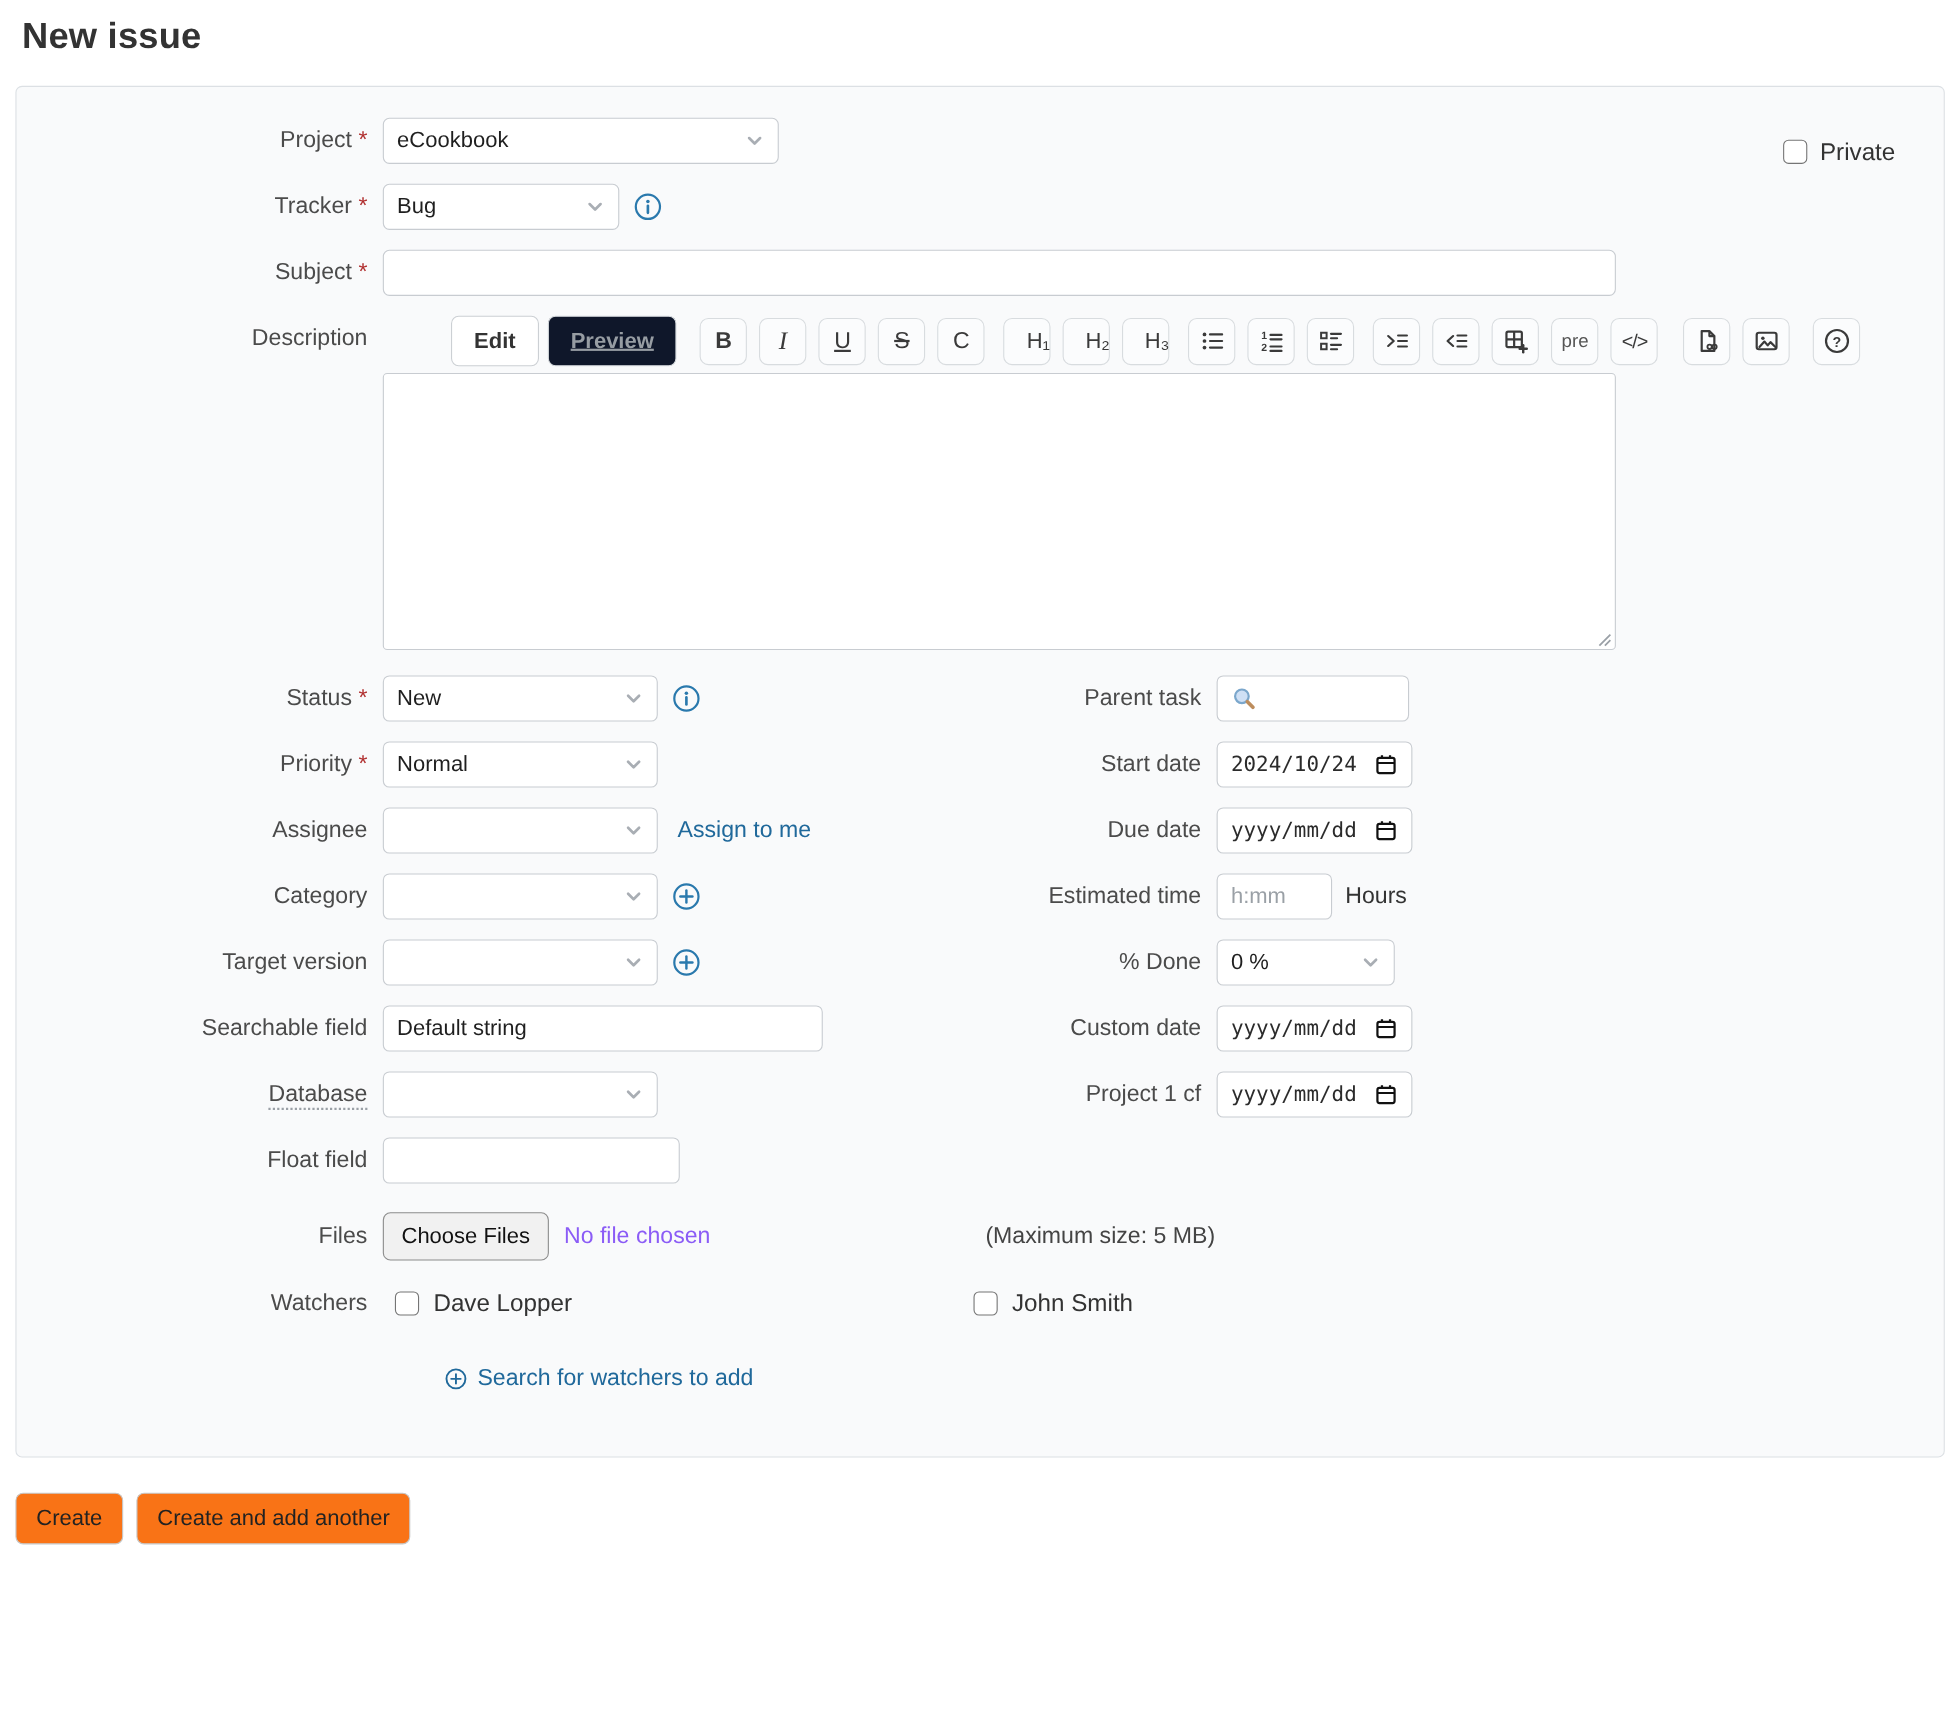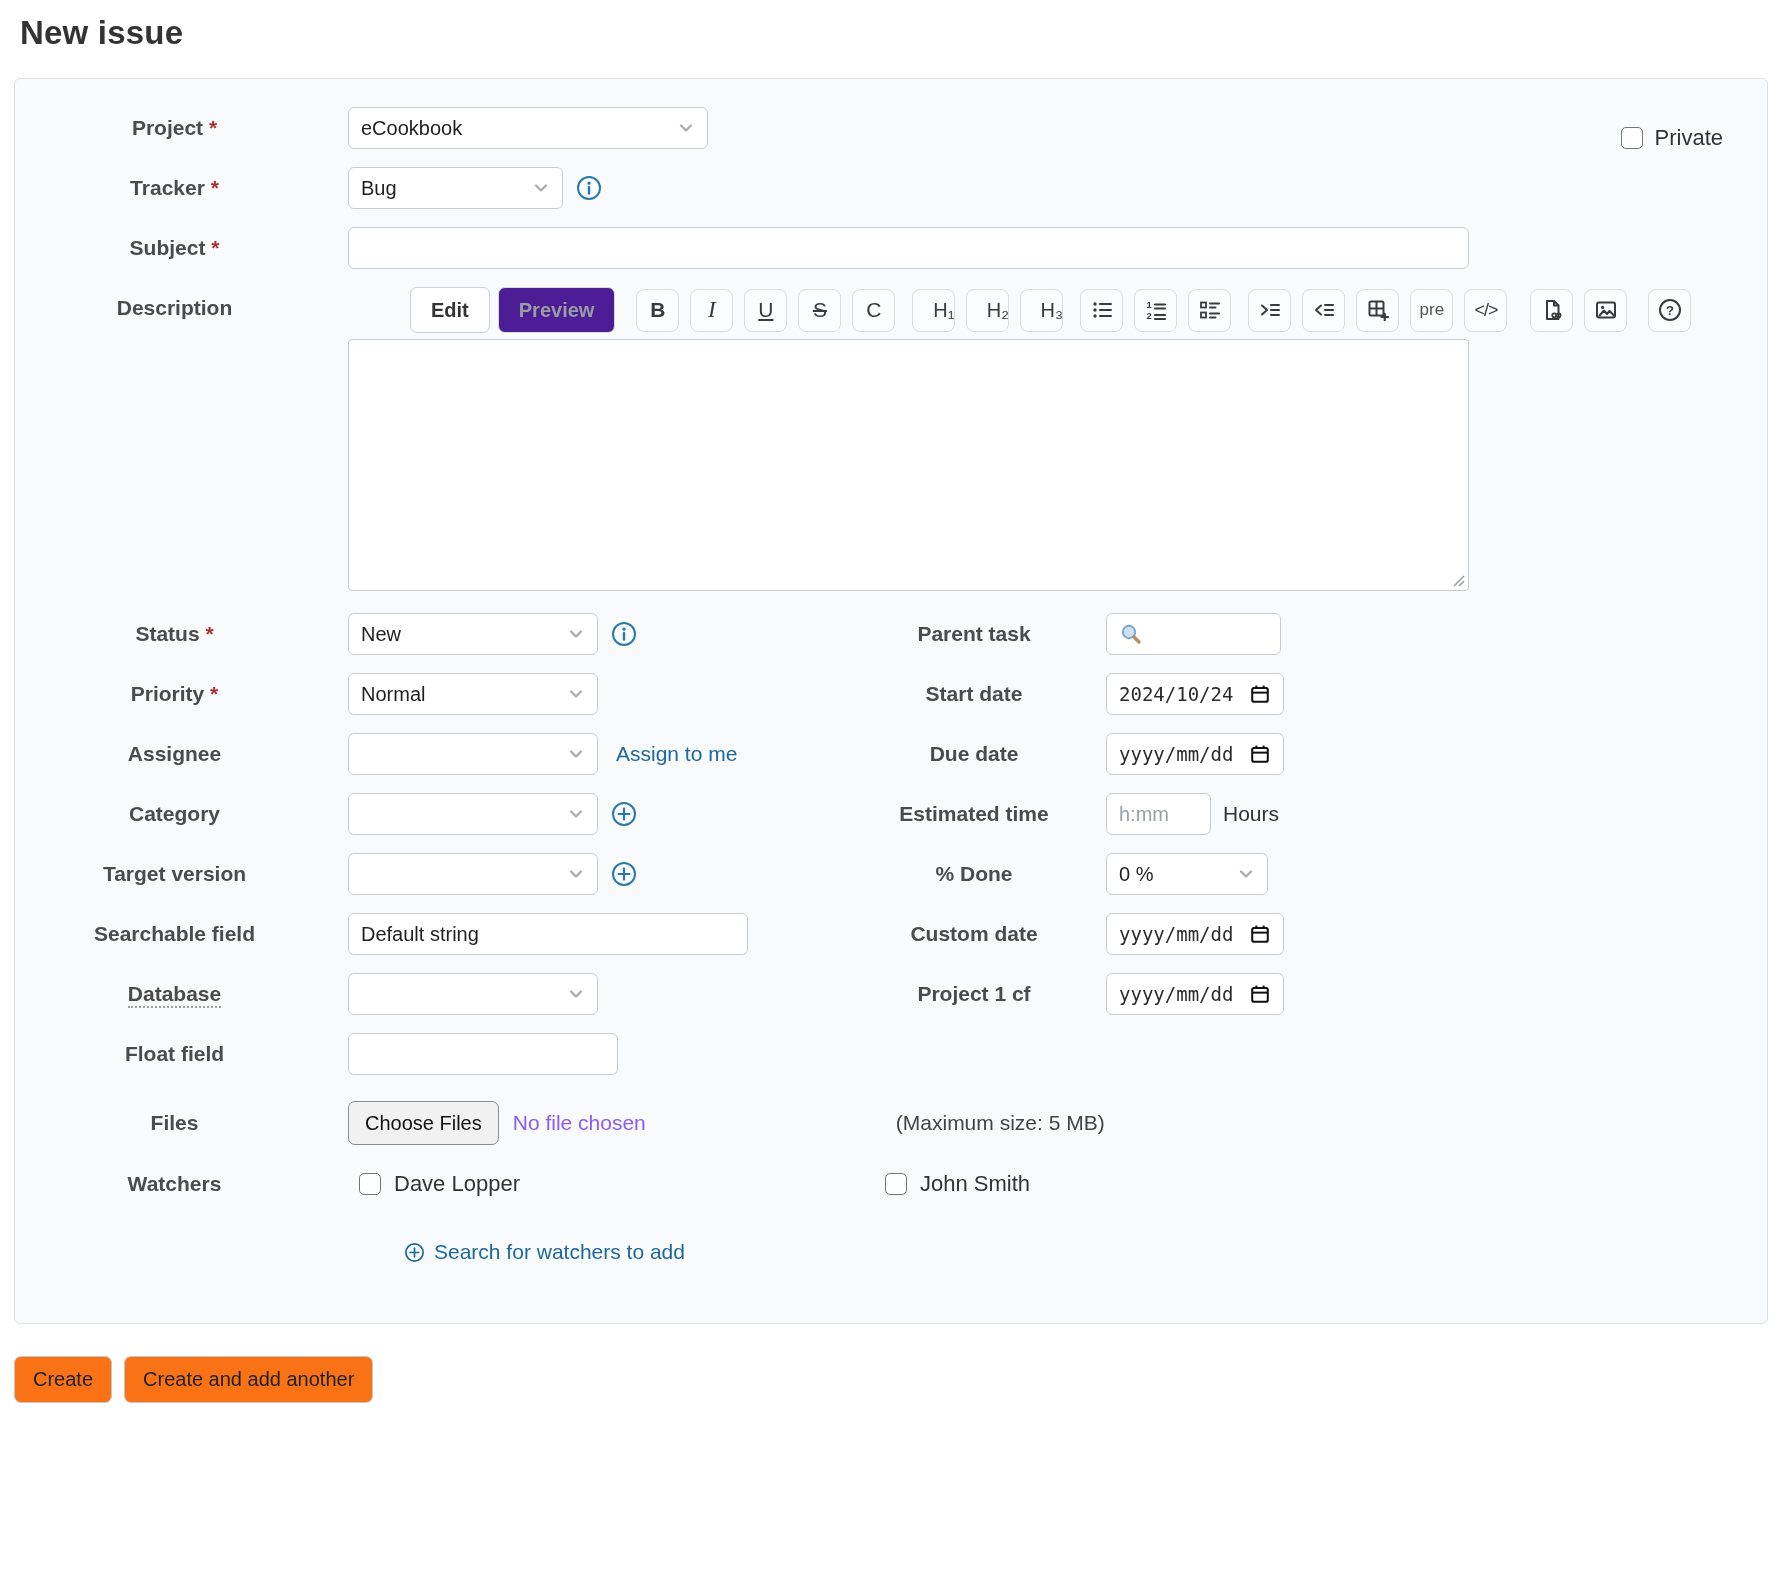--- a/index.html
+++ b/index.html
@@ -17,22 +17,22 @@
     position: relative;
     margin: 0 14px;
     background: #f9fafb;
     border: 1px solid #dce0e4;
     border-radius: 6px;
     padding: 28px 0 46px 0;
   }
   .frow { display: flex; align-items: center; margin-bottom: 18px; min-height: 42px; }
   .frow.top { align-items: flex-start; }
   .flabel {
-    flex: none; width: 333px; text-align: center; padding-right: 14px;
-    font-weight: bold; font-size: 21px; color: #4b4b4b; line-height: 42px;
+    flex: none; width: 333px; text-align: right; padding-right: 14px;
+    font-weight: normal; font-size: 21px; color: #4b4b4b; line-height: 42px;
     white-space: nowrap;
   }
   .flabel .req { color: #b02e2e; }
   .dotted { border-bottom: 2px dotted #9aa0a6; padding-bottom: 1px; }
 
   .control {
     height: 42px; background: #fff; border: 1px solid #c8ccd1; border-radius: 6px;
     display: flex; align-items: center; padding: 0 12px; font-size: 20px; color: #1f1f1f;
   }
   .select { justify-content: space-between; cursor: default; }
@@ -62,21 +62,21 @@
 
   
   .editor { width: 1121px; }
   .toolbar { display: flex; align-items: center; height: 46px; margin-bottom: 6px; text-align: right; }
   .tabs { display: flex; gap: 8px; margin-left: 62px; }
   .tab {
     height: 46px; padding: 0 20px; border: 1px solid #ccd0d4; border-radius: 7px;
     font-size: 20px; font-weight: bold; display: flex; align-items: center; cursor: pointer;
   }
   .tab.active { background: #fff; color: #333; }
-  .tab.inactive { background: #4c1d95; color: #979da3; border-color: #d8dcdf; }
+  .tab.inactive { background: #0f172a; color: #979da3; border-color: #d8dcdf; text-decoration: underline; }
   .tgroup { display: flex; gap: 11px; margin-left: 17px; }
   .tbtn {
     width: 43px; height: 43px; border: 1px solid #d8dcdf; border-radius: 8px;
     background: #fbfcfd; color: #3a3a3a; display: flex; align-items: center; justify-content: center;
     font-size: 21px; cursor: pointer;
   }
   .tbtn.b { font-weight: bold; }
   .tbtn.i { font-style: italic; font-family: "Liberation Serif", serif; font-size: 23px; }
   .tbtn.u { text-decoration: underline; }
   .tbtn.s { text-decoration: line-through; }

